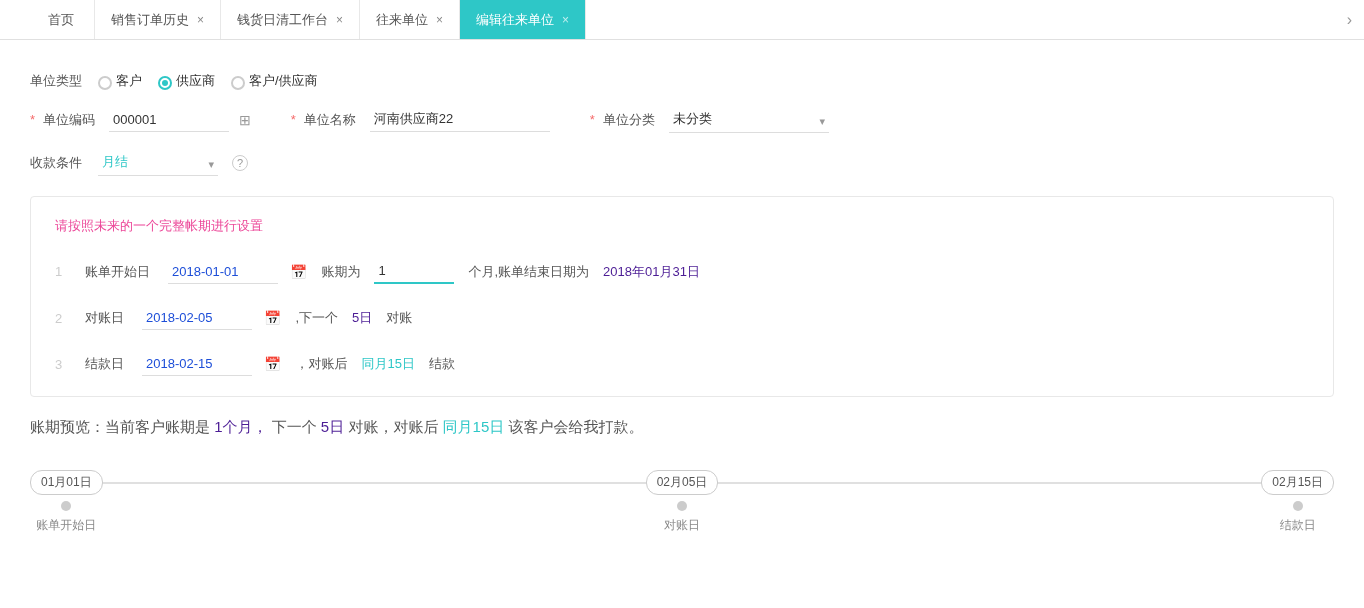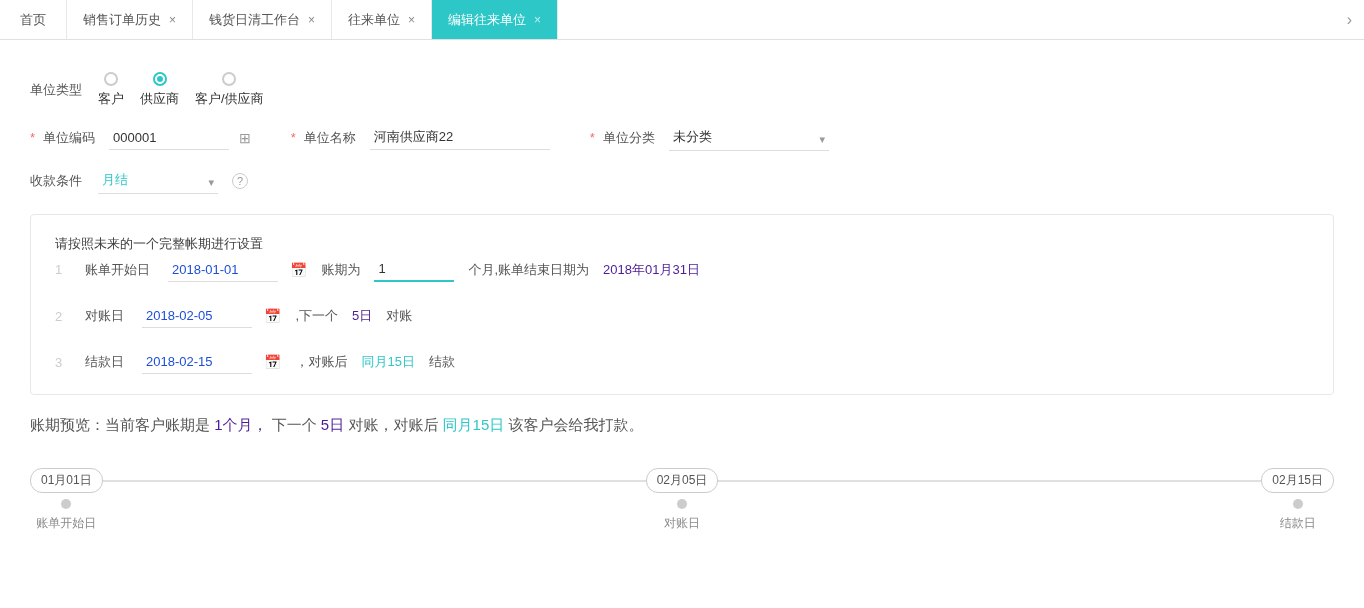--- a/index.html
+++ b/index.html
@@ -74,24 +74,23 @@
     }
 
     
     .radio-group {
       display: flex;
       align-items: center;
       gap: 16px;
     }
     .radio-item {
       display: flex;
-      align-items: center;
+      align-items: flex-end;
       gap: 4px;
       cursor: pointer;
-      flex-direction: column;
     }
     .radio-circle {
       width: 14px;
       height: 14px;
       border-radius: 50%;
       border: 2px solid #ccc;
       display: flex;
       align-items: center;
       justify-content: center;
     }
@@ -164,22 +163,22 @@
 
     
     .section-box {
       border: 1px solid #e8e8e8;
       border-radius: 4px;
       padding: 20px 24px;
       margin-bottom: 16px;
     }
     .section-desc {
       font-size: 13px;
-      color: #404040;
-      margin-bottom: 4px;
+      color: #ec4899;
+      margin-bottom: 24px;
     }
 
     
     .setting-row {
       display: flex;
       align-items: center;
       margin-bottom: 22px;
       gap: 10px;
     }
     .row-num {
@@ -284,21 +283,21 @@
       color: #888;
       margin-top: 6px;
       white-space: nowrap;
     }
   </style>
 </head>
 <body>
 
 <div class="tab-bar">
 
-  <div id="tabs-container" style="display:flex;align-items:stretch;flex:1;">
+  <div id="tabs-container" style="display:flex;align-items:stretch;flex:1;margin-left:28px;">
       <div class="tab-item">
         <span>首页</span>
       </div>
       <div class="tab-item">
         <span>销售订单历史</span>
         <span class="close-btn">×</span>
       </div>
       <div class="tab-item">
         <span>钱货日清工作台</span>
         <span class="close-btn">×</span>

